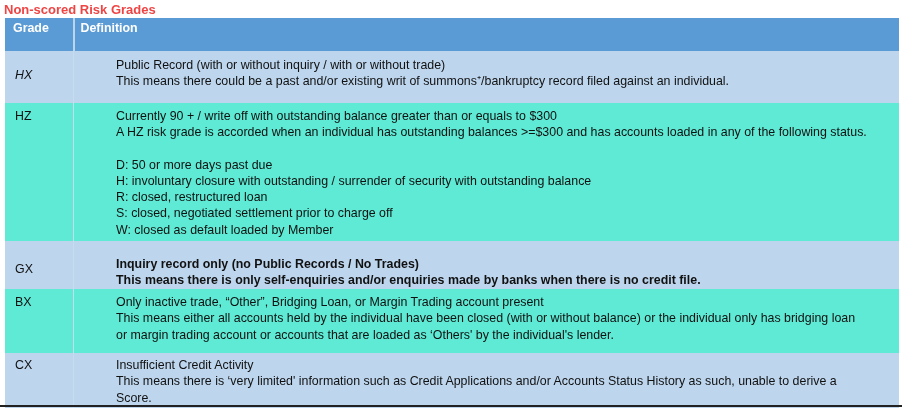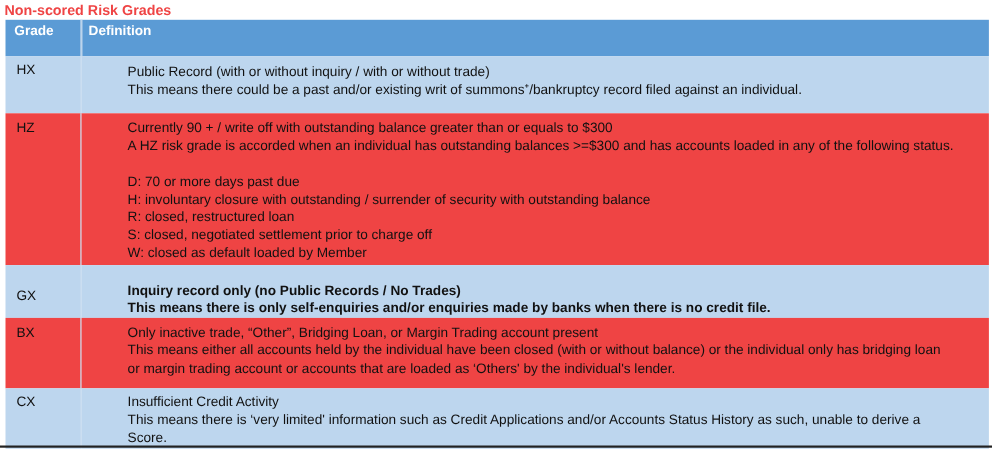--- a/index.html
+++ b/index.html
@@ -45,21 +45,21 @@
     }
     .grade-table th:last-child { border-right: none; margin-left: 19px; }
     .grade-table td {
       vertical-align: top;
       padding: 0;
     }
     .col-grade { width: 58px; padding-left: 10px !important; }
     .col-def { padding-left: 6px !important; }
     th.col-grade { padding-left: 8px !important; }
     tr.row-dark td { background: #bdd6ee; }
-    tr.row-light td { background: #ef4444; }
+    tr.row-light td { background: #5eead4; }
     .grade-table tr td:first-child { border-right: 1px solid #c9dcef; }
     .line { white-space: nowrap; margin-left: 36px; }
     .gap { height: 16px; }
     .bottom-line {
       position: absolute;
       left: 0;
       top: 405px;
       width: 902px;
       height: 2px;
       background: #222;
@@ -73,38 +73,38 @@
 <table class="grade-table">
   <thead>
     <tr>
       <th class="col-grade">Grade</th>
       <th class="col-def">Definition</th>
     </tr>
   </thead>
   <tbody>
 
     <tr class="row-dark" style="height:52px;">
-      <td class="col-grade" style="padding-top:4px;">
+      <td class="col-grade" style="padding-top:16px;font-style:italic;">
         <span>HX</span>
       </td>
       <td class="col-def" style="padding-top:6px;">
         <div class="line">Public Record (with or without inquiry / with or without trade)</div>
         <div class="line">This means there could be a past and/or existing writ of summons⁺/bankruptcy record filed against an individual.</div>
       </td>
     </tr>
 
     <tr class="row-light" style="height:138px;">
       <td class="col-grade" style="padding-top:5px;">
         <span>HZ</span>
       </td>
       <td class="col-def" style="padding-top:5px;">
         <div class="line">Currently 90 + / write off with outstanding balance greater than or equals to $300</div>
         <div class="line">A HZ risk grade is accorded when an individual has outstanding balances &gt;=$300 and has accounts loaded in any of the following status.</div>
         <div class="gap"></div>
-        <div class="line">D: 70 or more days past due</div>
+        <div class="line">D: 50 or more days past due</div>
         <div class="line">H: involuntary closure with outstanding / surrender of security with outstanding balance</div>
         <div class="line">R: closed, restructured loan</div>
         <div class="line">S: closed, negotiated settlement prior to charge off</div>
         <div class="line">W: closed as default loaded by Member</div>
       </td>
     </tr>
 
     <tr class="row-dark" style="height:48px;">
       <td class="col-grade" style="padding-top:20px;">
         <span>GX</span>

